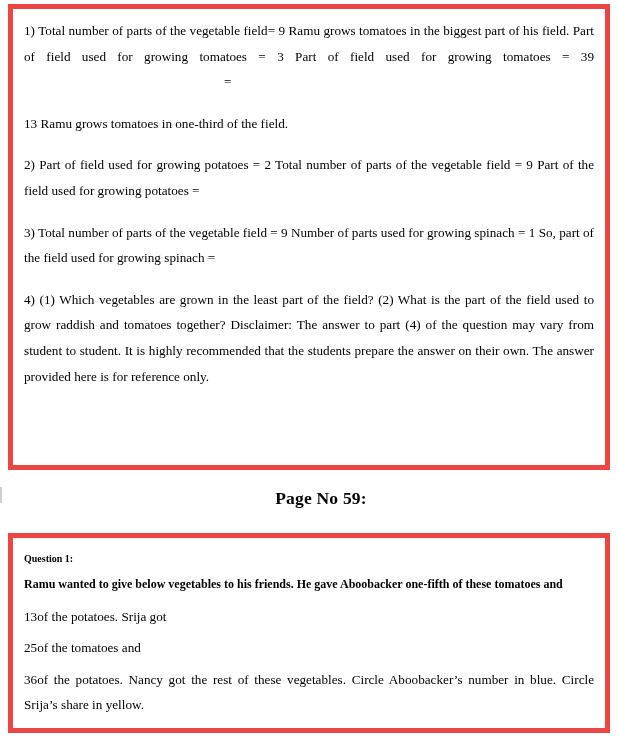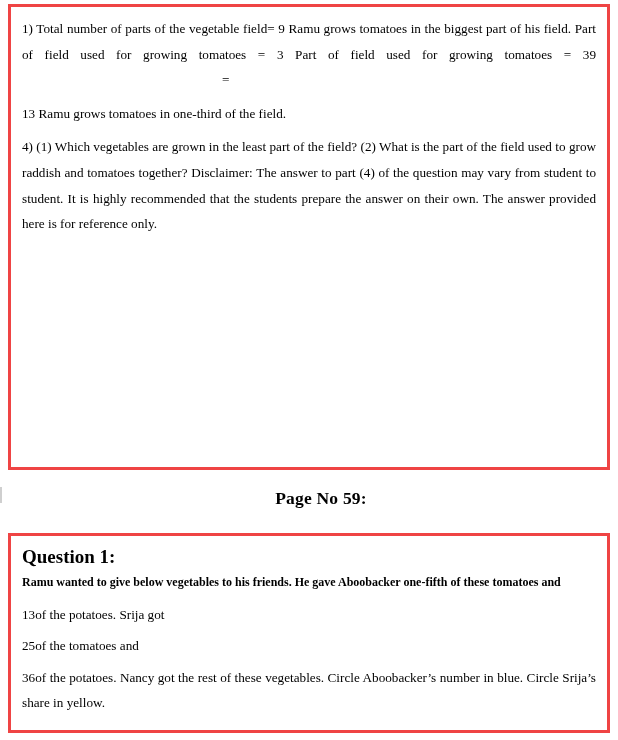--- a/index.html
+++ b/index.html
@@ -16,40 +16,40 @@
     overflow: hidden;
   }
   .page {
     width: 618px;
     height: 740px;
     position: relative;
     box-sizing: border-box;
     padding: 0 8px;
   }
   .box {
-    border: 3px solid #ef4444;
+    border: 5px solid #ef4444;
     box-sizing: border-box;
     padding: 9px 11px 10px 11px;
   }
   .box-top {
     position: absolute;
     left: 8px;
     top: 4px;
     width: 602px;
     height: 466px;
   }
   p {
     margin: 0 0 0 0;
     font-size: 13.2px;
     line-height: 25.6px;
     text-align: justify;
     text-justify: inter-word;
   }
   p + p {
-    margin-top: 8px;
+    margin-top: 16px;
   }
   .para {
     margin-bottom: 0px;
   }
   .tab-gap-lg {
     display: inline-block;
     width: 200px;
   }
   .page-heading {
     position: absolute;
@@ -64,21 +64,21 @@
   }
   .box-bottom {
     position: absolute;
     left: 8px;
     top: 533px;
     width: 602px;
     height: 200px;
   }
   .q-title {
     font-weight: bold;
-    font-size: 19px;
+    font-size: 10px;
     line-height: 24px;
     margin-bottom: 1px;
   }
   .q-body-bold {
     font-weight: bold;
     font-size: 12px;
     line-height: 25.5px;
     text-align: justify;
     margin-bottom: 2px;
   }
@@ -108,22 +108,30 @@
   <div class="box box-top">
 
     <p class="para">
       <span>1) Total number of parts of the vegetable field= 9 Ramu grows tomatoes in the biggest part of his</span>
       <span>field. Part of field used for growing tomatoes    = 3 Part of field used for growing tomatoes    =</span>
       <span>39</span><span class="tab-gap-lg"></span><span>=</span>
     </p>
 
     <p class="para">13    Ramu grows tomatoes in one-third of the field.</p>
 
+    <p class="para">
+      <span>2) Part of field used for growing potatoes            = 2 Total number of parts of the vegetable</span>
+      <span>field      = 9 Part of the field used for growing potatoes          =</span>
+    </p>
 
 
+    <p class="para">
+      <span>3) Total number of parts of the vegetable field = 9 Number of parts used for growing spinach = 1</span>
+      <span>So, part of the field used for growing spinach =</span>
+    </p>
 
 
 
     <p class="para">4) (1) Which vegetables are grown in the least part of the field? (2) What is the part of the field used to grow raddish and tomatoes together? Disclaimer: The answer to part (4) of the question may vary from student to student. It is highly recommended that the students prepare the answer on their own. The answer provided here is for reference only.</p>
 
   </div>
 
   <div class="left-mark"></div>
 
   <div class="page-heading">Page No 59:</div>

